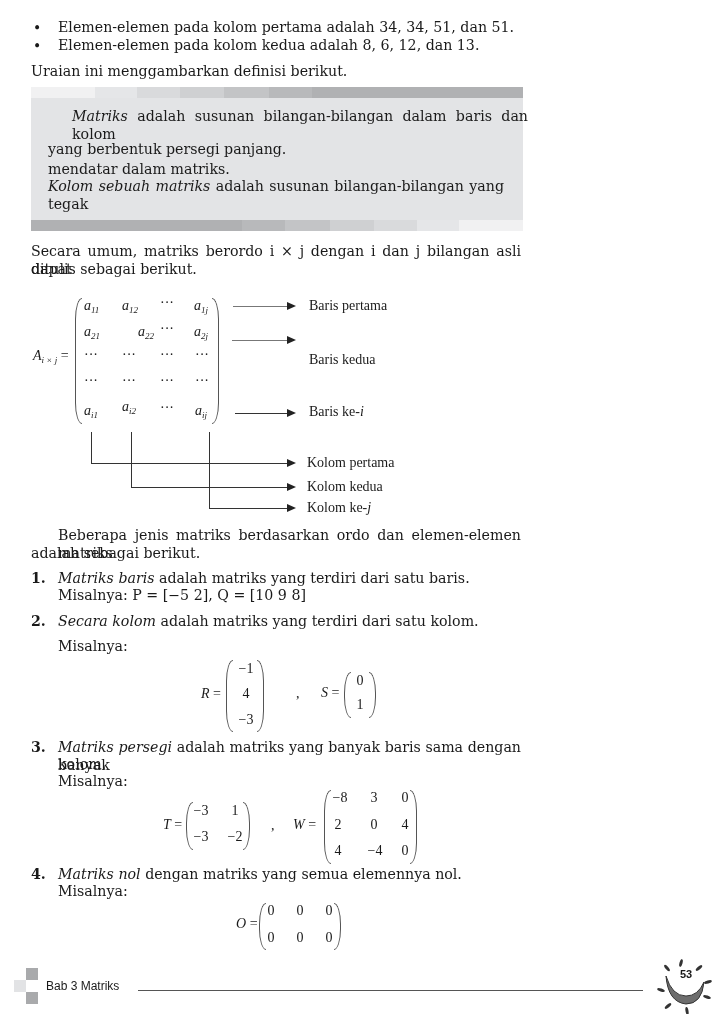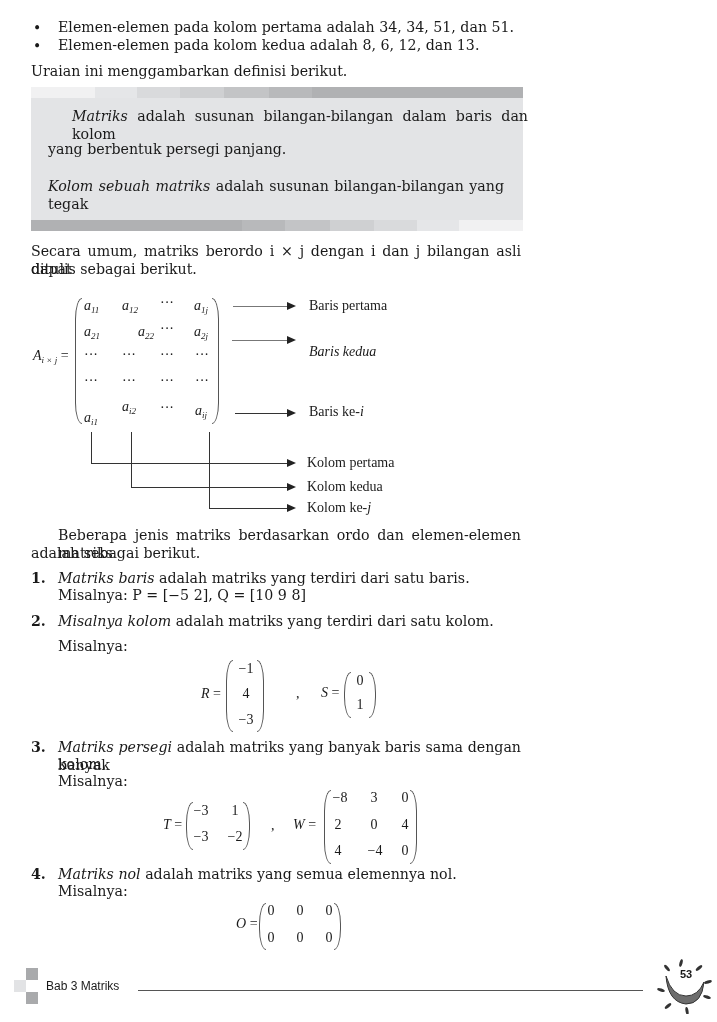--- a/index.html
+++ b/index.html
@@ -53,20 +53,21 @@
     <span style="width:64px;background:#f1f1f2"></span>
     <span style="width:42px;background:#e5e6e8"></span>
     <span style="width:43px;background:#d9dadc"></span>
     <span style="width:44px;background:#cfd0d2"></span>
     <span style="width:45px;background:#c3c4c6"></span>
     <span style="width:43px;background:#b8b9bb"></span>
     <span style="width:211px;background:#b0b1b3"></span>
   </div>
   <div class="line justify" style="top:21px;margin-left:24px;"><span class="i">Matriks</span><span> adalah susunan bilangan-bilangan dalam baris dan kolom</span></div>
   <div class="line" style="top:54px;"><span>yang berbentuk persegi panjang.</span></div>
+  <div class="line" style="top:73.5px;"><span>mendatar dalam matriks.</span></div>
   <div class="line justify" style="top:91px;"><span class="i">Kolom sebuah matriks</span><span> adalah susunan bilangan-bilangan yang tegak</span></div>
   <div class="gradbar" style="top:133px;">
     <span style="width:211px;background:#b0b1b3"></span>
     <span style="width:43px;background:#b8b9bb"></span>
     <span style="width:45px;background:#c3c4c6"></span>
     <span style="width:44px;background:#cfd0d2"></span>
     <span style="width:43px;background:#d9dadc"></span>
     <span style="width:42px;background:#e5e6e8"></span>
     <span style="width:64px;background:#f1f1f2"></span>
   </div>
@@ -93,32 +94,32 @@
   <div class="m" style="left:84px; top:347px;">···</div>
   <div class="m" style="left:122px; top:347px;">···</div>
   <div class="m" style="left:160px; top:347px;">···</div>
   <div class="m" style="left:195px; top:347px;">···</div>
 
   <div class="m" style="left:84px; top:373px;">···</div>
   <div class="m" style="left:122px; top:373px;">···</div>
   <div class="m" style="left:160px; top:373px;">···</div>
   <div class="m" style="left:195px; top:373px;">···</div>
 
-  <div class="mi" style="left:84px; top:403px;margin-top:7px;">a<span class="sub">i1</span></div>
+  <div class="mi" style="left:84px; top:403px;">a<span class="sub">i1</span></div>
   <div class="mi" style="left:122px; top:399px;">a<span class="sub">i2</span></div>
   <div class="m" style="left:160px; top:400px;">···</div>
   <div class="mi" style="left:195px; top:403px;">a<span class="sub">ij</span></div>
 
   <div class="hline" style="left:233px; top:306px; width:55px; background:#777;"></div>
   <div class="arrowhead" style="left:287px; top:302px;"></div>
   <div class="lbl" style="left:309px; top:298px;">Baris pertama</div>
 
   <div class="hline" style="left:232px; top:340px; width:56px; background:#777;"></div>
   <div class="arrowhead" style="left:287px; top:336px;"></div>
-  <div class="lbl" style="left:309px; top:344px;font-style:italic;">Baris kedua</div>
+  <div class="lbl" style="left:309px; top:352px;">Baris kedua</div>
 
   <div class="hline" style="left:235px; top:413px; width:53px;"></div>
   <div class="arrowhead" style="left:287px; top:409px;"></div>
   <div class="lbl" style="left:309px; top:404px;">Baris ke-<span class="i">i</span></div>
 
   <div class="vline" style="left:91px; top:432px; height:31px;"></div>
   <div class="hline" style="left:91px; top:463px; width:197px;"></div>
   <div class="arrowhead" style="left:287px; top:459px;"></div>
   <div class="lbl" style="left:307px; top:455px;">Kolom pertama</div>
 
@@ -137,21 +138,21 @@
 <div class="abs txt" style="left:31px; top:545px;">adalah sebagai berikut.</div>
 
 <div>
   <div class="abs txt" style="left:31px; top:570px; font-weight:bold;">1.</div>
   <div class="abs txt" style="left:58px; top:570px;"><span class="i">Matriks baris</span><span> adalah matriks yang terdiri dari satu baris.</span></div>
   <div class="abs txt" style="left:58px; top:587px;">Misalnya: P = [−5   2],  Q = [10   9   8]</div>
 </div>
 
 <div>
   <div class="abs txt" style="left:31px; top:613px; font-weight:bold;">2.</div>
-  <div class="abs txt" style="left:58px; top:613px;"><span class="i">Misalnya kolom</span><span> adalah matriks yang terdiri dari satu kolom.</span></div>
+  <div class="abs txt" style="left:58px; top:613px;"><span class="i">Secara kolom</span><span> adalah matriks yang terdiri dari satu kolom.</span></div>
   <div class="abs txt" style="left:58px; top:638px;">Misalnya:</div>
 
   <div class="mi" style="left:201px; top:686px;"><span>R</span><span style="font-style:normal"> =</span></div>
   <div class="paren l" style="left:226px; top:660px; height:70px;"></div>
   <div class="paren r" style="left:257px; top:660px; height:70px;"></div>
   <div class="m" style="left:236px; top:661px; width:20px;">−1</div>
   <div class="m" style="left:236px; top:686px; width:20px;">4</div>
   <div class="m" style="left:236px; top:712px; width:20px;">−3</div>
 
   <div class="m" style="left:296px; top:686px;">,</div>
@@ -188,21 +189,21 @@
   <div class="m" style="left:328px; top:817px; width:20px;">2</div>
   <div class="m" style="left:364px; top:817px; width:20px;">0</div>
   <div class="m" style="left:396px; top:817px; width:18px;">4</div>
   <div class="m" style="left:328px; top:843px; width:20px;">4</div>
   <div class="m" style="left:364px; top:843px; width:22px;">−4</div>
   <div class="m" style="left:396px; top:843px; width:18px;">0</div>
 </div>
 
 <div>
   <div class="abs txt" style="left:31px; top:866px; font-weight:bold;">4.</div>
-  <div class="abs txt" style="left:58px; top:866px;"><span class="i">Matriks nol</span><span> adalah matriks yang semua elemennya nol.</span></div>
+  <div class="abs txt" style="left:58px; top:866px;"><span class="i">Matriks nol</span><span> dengan matriks yang semua elemennya nol.</span></div>
   <div class="abs txt" style="left:58px; top:883px;">Misalnya:</div>
 
   <div class="mi" style="left:236px; top:916px;"><span>O</span><span style="font-style:normal"> =</span></div>
   <div class="paren l" style="left:259px; top:903px; height:45px;"></div>
   <div class="paren r" style="left:334px; top:903px; height:45px;"></div>
   <div class="m" style="left:264px; top:903px; width:14px;">0</div>
   <div class="m" style="left:293px; top:903px; width:14px;">0</div>
   <div class="m" style="left:322px; top:903px; width:14px;">0</div>
   <div class="m" style="left:264px; top:930px; width:14px;">0</div>
   <div class="m" style="left:293px; top:930px; width:14px;">0</div>

